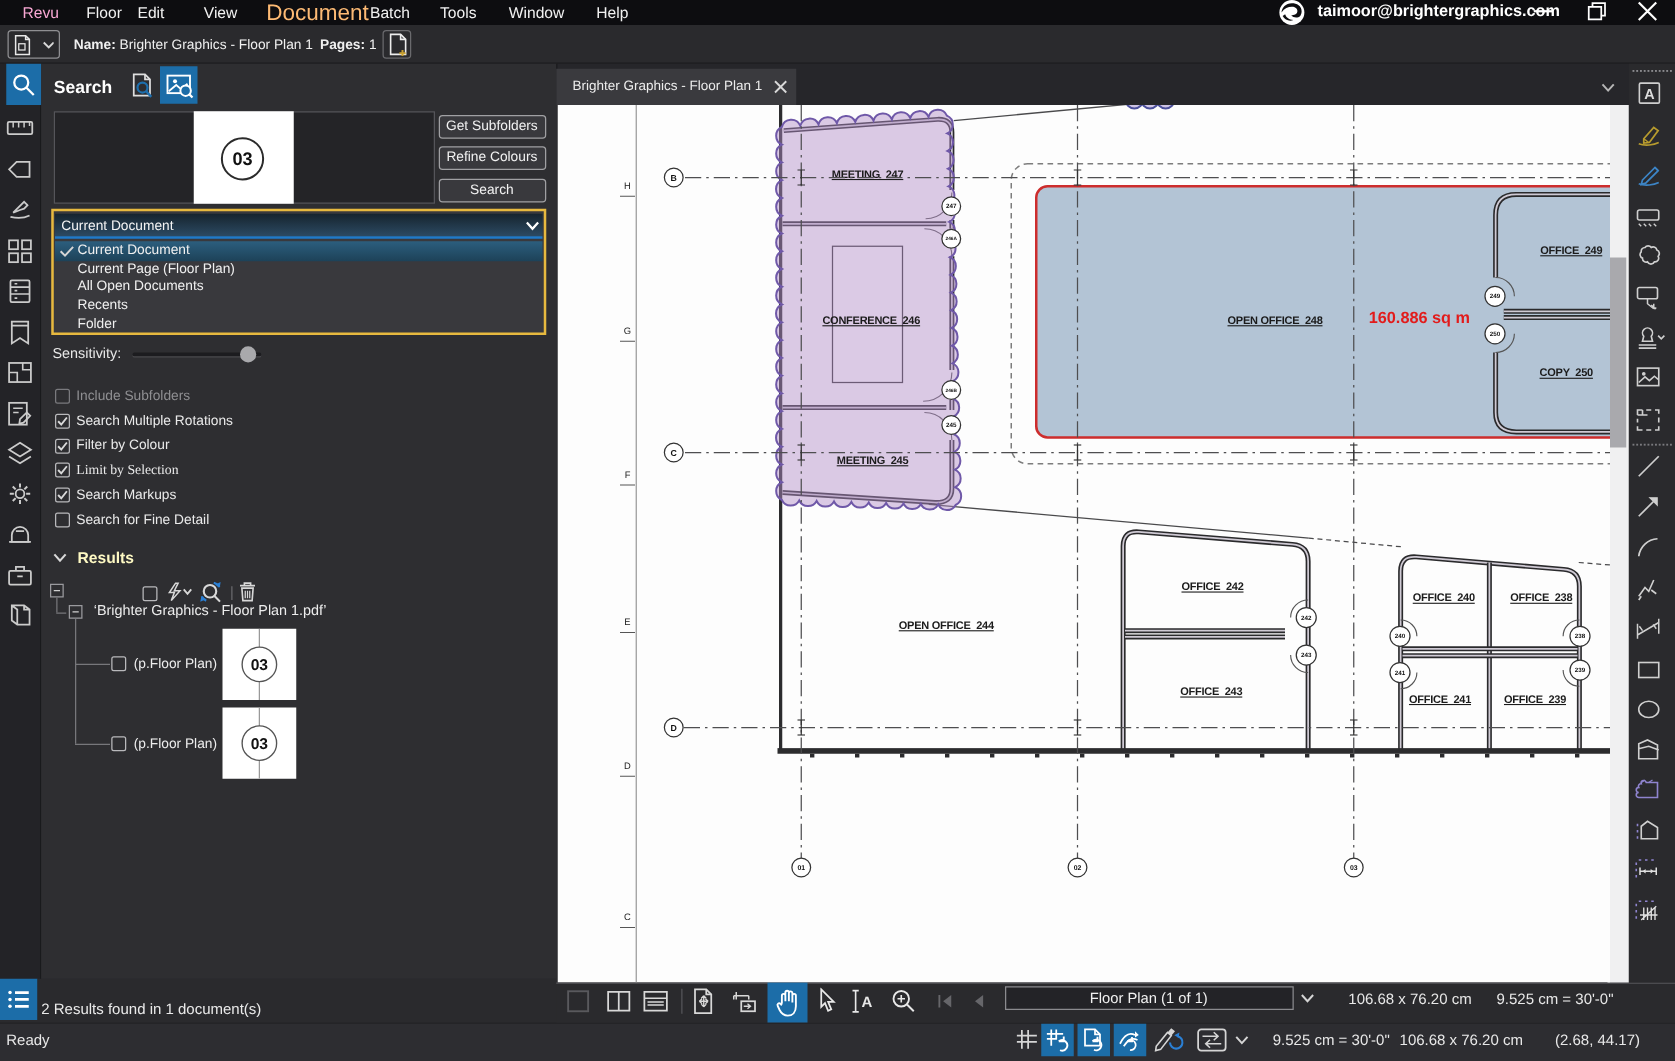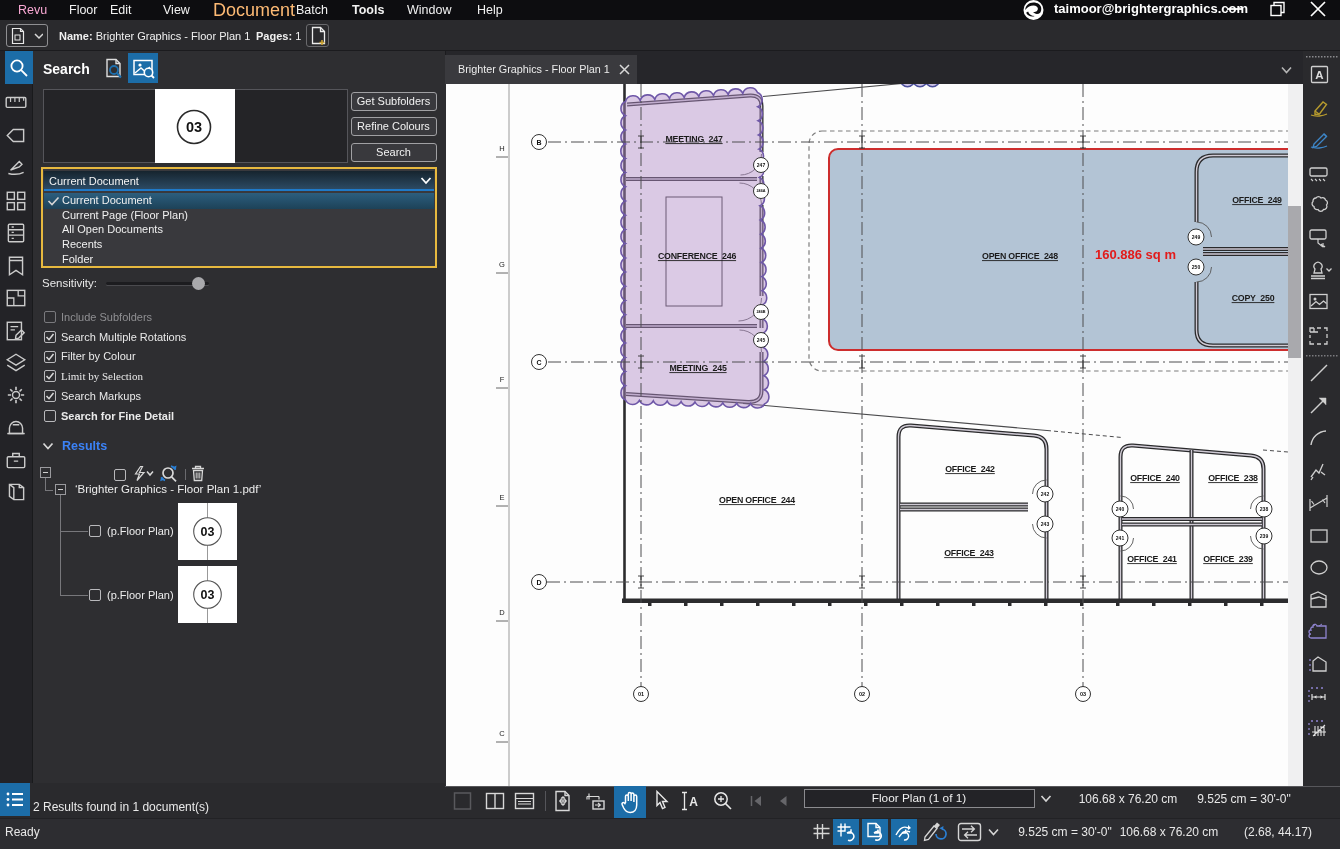--- a/index.html
+++ b/index.html
@@ -7,21 +7,21 @@
 svg{display:block}
 .txt{position:absolute;white-space:nowrap}
 </style></head><body>
 <div class="abs" style="left:0px;top:0px;width:1340px;height:20px;background:#0d0d10"></div>
 <div class="txt" style="left:18px;top:0.6px;font-size:12.5px;color:#f9a8d4;font-weight:normal;line-height:18.75px;">Revu</div>
 <div class="txt" style="left:69px;top:0.6px;font-size:12.5px;color:#f2f2f2;font-weight:normal;line-height:18.75px;">Floor</div>
 <div class="txt" style="left:110px;top:0.6px;font-size:12.5px;color:#f2f2f2;font-weight:normal;line-height:18.75px;">Edit</div>
 <div class="txt" style="left:163px;top:0.6px;font-size:12.5px;color:#f2f2f2;font-weight:normal;line-height:18.75px;">View</div>
 <div class="txt" style="left:213px;top:0.6px;font-size:18px;color:#fdba74;font-weight:normal;line-height:18.75px;">Document</div>
 <div class="txt" style="left:296px;top:0.6px;font-size:12.5px;color:#f2f2f2;font-weight:normal;line-height:18.75px;">Batch</div>
-<div class="txt" style="left:352px;top:0.6px;font-size:12.5px;color:#f2f2f2;font-weight:bold;line-height:18.75px;">Tools</div>
+<div class="txt" style="left:352px;top:0.6px;font-size:12.5px;color:#f2f2f2;font-weight:normal;line-height:18.75px;">Tools</div>
 <div class="txt" style="left:407px;top:0.6px;font-size:12.5px;color:#f2f2f2;font-weight:normal;line-height:18.75px;">Window</div>
 <div class="txt" style="left:477px;top:0.6px;font-size:12.5px;color:#f2f2f2;font-weight:normal;line-height:18.75px;">Help</div>
 <svg class="abs" style="left:1022px;top:0px" width="23" height="21" viewBox="0 0 23 21">
 <circle cx="11.5" cy="10" r="10" fill="#fff"></circle>
 <path d="M11.5,2.6 c-5,0 -8,3.5 -8.3,7.4 c2.3,-3.3 5.3,-4.6 8.3,-4.6 c2.6,0 4.4,1.4 4.4,3.4 c0,2.2 -2.1,3.6 -4.9,3.3 c1.7,2.2 5.2,2.4 7.2,0.6 c0.7,-1.1 1.1,-2.4 1.1,-3.7 c0,-4.4 -3.9,-6.4 -7.8,-6.4 Z" fill="#0d0d10"></path>
 <path d="M4.1,12.8 c1.8,3.6 5.9,4.4 8.6,3.2 c-3.4,-0.4 -5.6,-1.6 -6.6,-4.6 Z" fill="#0d0d10"></path>
 </svg>
 <div class="txt" style="left:1054px;top:0.8px;font-size:13px;color:#ffffff;font-weight:bold;line-height:16.5px;">taimoor@brightergraphics.com</div>
 <svg class="abs" style="left:1215px;top:0" width="125" height="20" viewBox="0 0 125 20">
 <line x1="12" y1="9" x2="27" y2="9" stroke="#fff" stroke-width="1.8"></line>
@@ -171,25 +171,25 @@
 <svg class="abs" style="left:44px;top:370.4px" width="12" height="12" viewBox="0 0 12 12">
     <path d="M2.5,6 l2.5,2.7 L9.5,3" fill="none" stroke="#d9d9d9" stroke-width="1.5"></path>
   </svg>
 <div class="txt" style="left:61px;top:368.1px;font-size:11px;color:#eaeaea;font-weight:normal;line-height:16.5px;font-family:Liberation Serif, serif;">Limit by Selection</div>
 <div class="abs" style="left:44px;top:390.2px;width:12px;height:12px;border:1.4px solid #b9b9bc;border-radius:2px"></div>
 <svg class="abs" style="left:44px;top:390.2px" width="12" height="12" viewBox="0 0 12 12">
     <path d="M2.5,6 l2.5,2.7 L9.5,3" fill="none" stroke="#d9d9d9" stroke-width="1.5"></path>
   </svg>
 <div class="txt" style="left:61px;top:387.9px;font-size:11px;color:#eaeaea;font-weight:normal;line-height:16.5px;">Search Markups</div>
 <div class="abs" style="left:44px;top:410.0px;width:12px;height:12px;border:1.4px solid #b9b9bc;border-radius:2px"></div>
-<div class="txt" style="left:61px;top:407.8px;font-size:11px;color:#eaeaea;font-weight:bold;line-height:16.5px;">Search for Fine Detail</div>
+<div class="txt" style="left:61px;top:407.8px;font-size:11px;color:#eaeaea;font-weight:normal;line-height:16.5px;">Search for Fine Detail</div>
 <svg class="abs" style="left:42px;top:441px" width="12" height="10" viewBox="0 0 12 10">
     <path d="M1.5,2.5 L6,7.5 L10.5,2.5" fill="none" stroke="#d8d8d8" stroke-width="1.7"></path>
   </svg>
-<div class="txt" style="left:62px;top:436.6px;font-size:12.5px;color:#3b82f6;font-weight:bold;line-height:18.75px;">Results</div>
+<div class="txt" style="left:62px;top:436.6px;font-size:12.5px;color:#fef9c3;font-weight:bold;line-height:18.75px;">Results</div>
 <div class="abs" style="left:40px;top:467px;width:11px;height:11px;border:1px solid #9a9a9e"></div>
 <div class="abs" style="left:43px;top:471.6px;width:5px;height:1.4px;background:#cfcfcf"></div>
 <div class="abs" style="left:114px;top:469px;width:12px;height:12px;border:1.4px solid #b9b9bc;border-radius:2px"></div>
 <svg class="abs" style="left:133px;top:465px" width="26" height="17" viewBox="0 0 26 17">
 <path d="M7.5,1.5 L2.5,9 h4 l-2.5,6.5 L11,7.5 h-4.5 l3,-6 z" fill="none" stroke="#d8d8d8" stroke-width="1.2"></path>
 <path d="M14,6.5 l3,3.5 3,-3.5" fill="none" stroke="#d8d8d8" stroke-width="1.5"></path>
 </svg>
 <svg class="abs" style="left:159px;top:463px" width="22" height="21" viewBox="0 0 22 21">
 <circle cx="9" cy="10" r="5" fill="none" stroke="#d8d8d8" stroke-width="1.7"></circle>
 <line x1="12.6" y1="13.8" x2="17" y2="18.3" stroke="#d8d8d8" stroke-width="1.7"></line>

